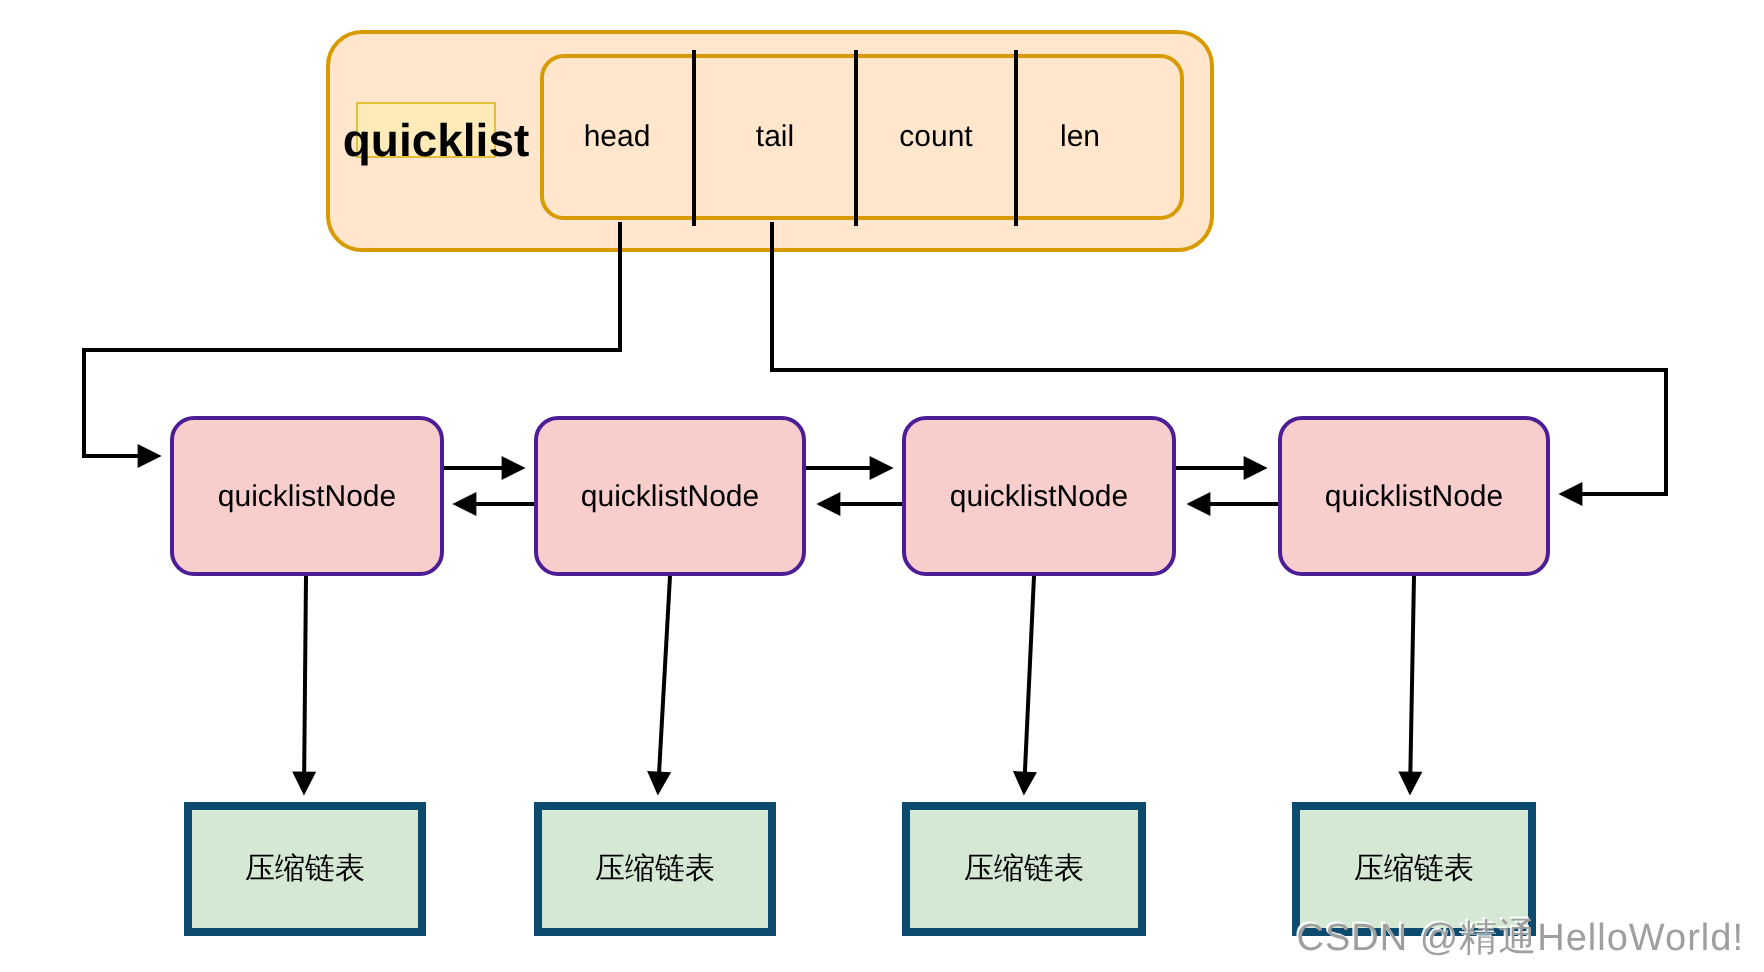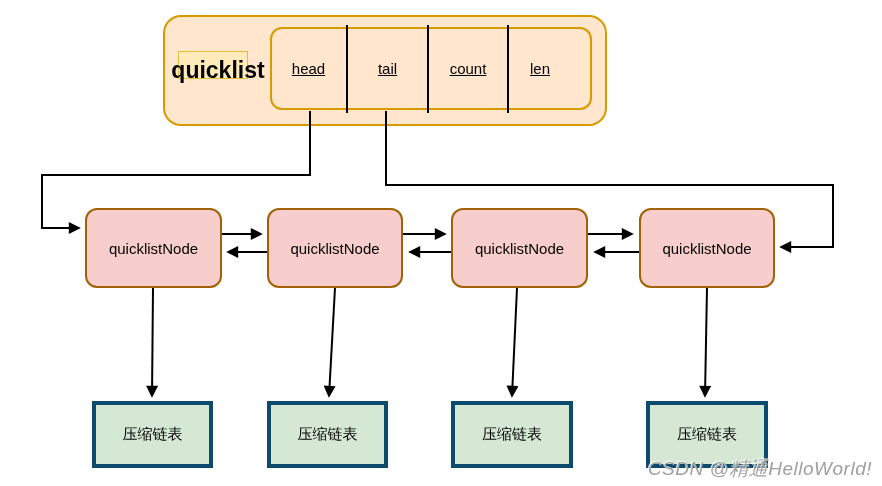--- a/index.html
+++ b/index.html
@@ -40,31 +40,31 @@
     color: #000000;
     z-index: 3;
   }
   .ql-inner {
     left: 270px; top: 27px; width: 322px; height: 83px;
     background: #ffe6cc;
     border: 2px solid #d79b00;
     border-radius: 12px;
     z-index: 2;
   }
-  .ql-field { top: 29px; height: 79px; font-size: 15px; color: #000; z-index: 3; text-decoration: underline; }
+  .ql-field { top: 29px; height: 79px; font-size: 15px; color: #000; z-index: 3; }
   .f-head  { left: 272px; width: 73px; }
   .f-tail  { left: 349px; width: 77px; }
   .f-count { left: 430px; width: 76px; }
   .f-len   { left: 510px; width: 60px; }
 
   
   .node {
     top: 208px; height: 80px;
     background: #f8cecc;
-    border: 2px solid #a16207;
+    border: 2px solid #4c1d95;
     border-radius: 12px;
     font-size: 15px;
     color: #000000;
     z-index: 2;
   }
   .n1 { left: 85px;  width: 137px; }
   .n2 { left: 267px; width: 136px; }
   .n3 { left: 451px; width: 137px; }
   .n4 { left: 639px; width: 136px; }
 
@@ -91,21 +91,20 @@
   }
 
   .watermark {
     right: 10px; top: 456px;
     font-size: 19px;
     color: #9f9f9f;
     text-shadow: -1px -1px 0 rgba(255,255,255,0.9);
     letter-spacing: 0.5px;
     z-index: 6;
     white-space: nowrap;
-    font-style: italic;
   }
 </style>
 </head>
 <body>
 
 <div class="canvas">
 
   <div class="abs ql-outer"></div>
   <div class="abs ql-title-highlight"></div>
   <div class="abs center ql-title">quicklist</div>

